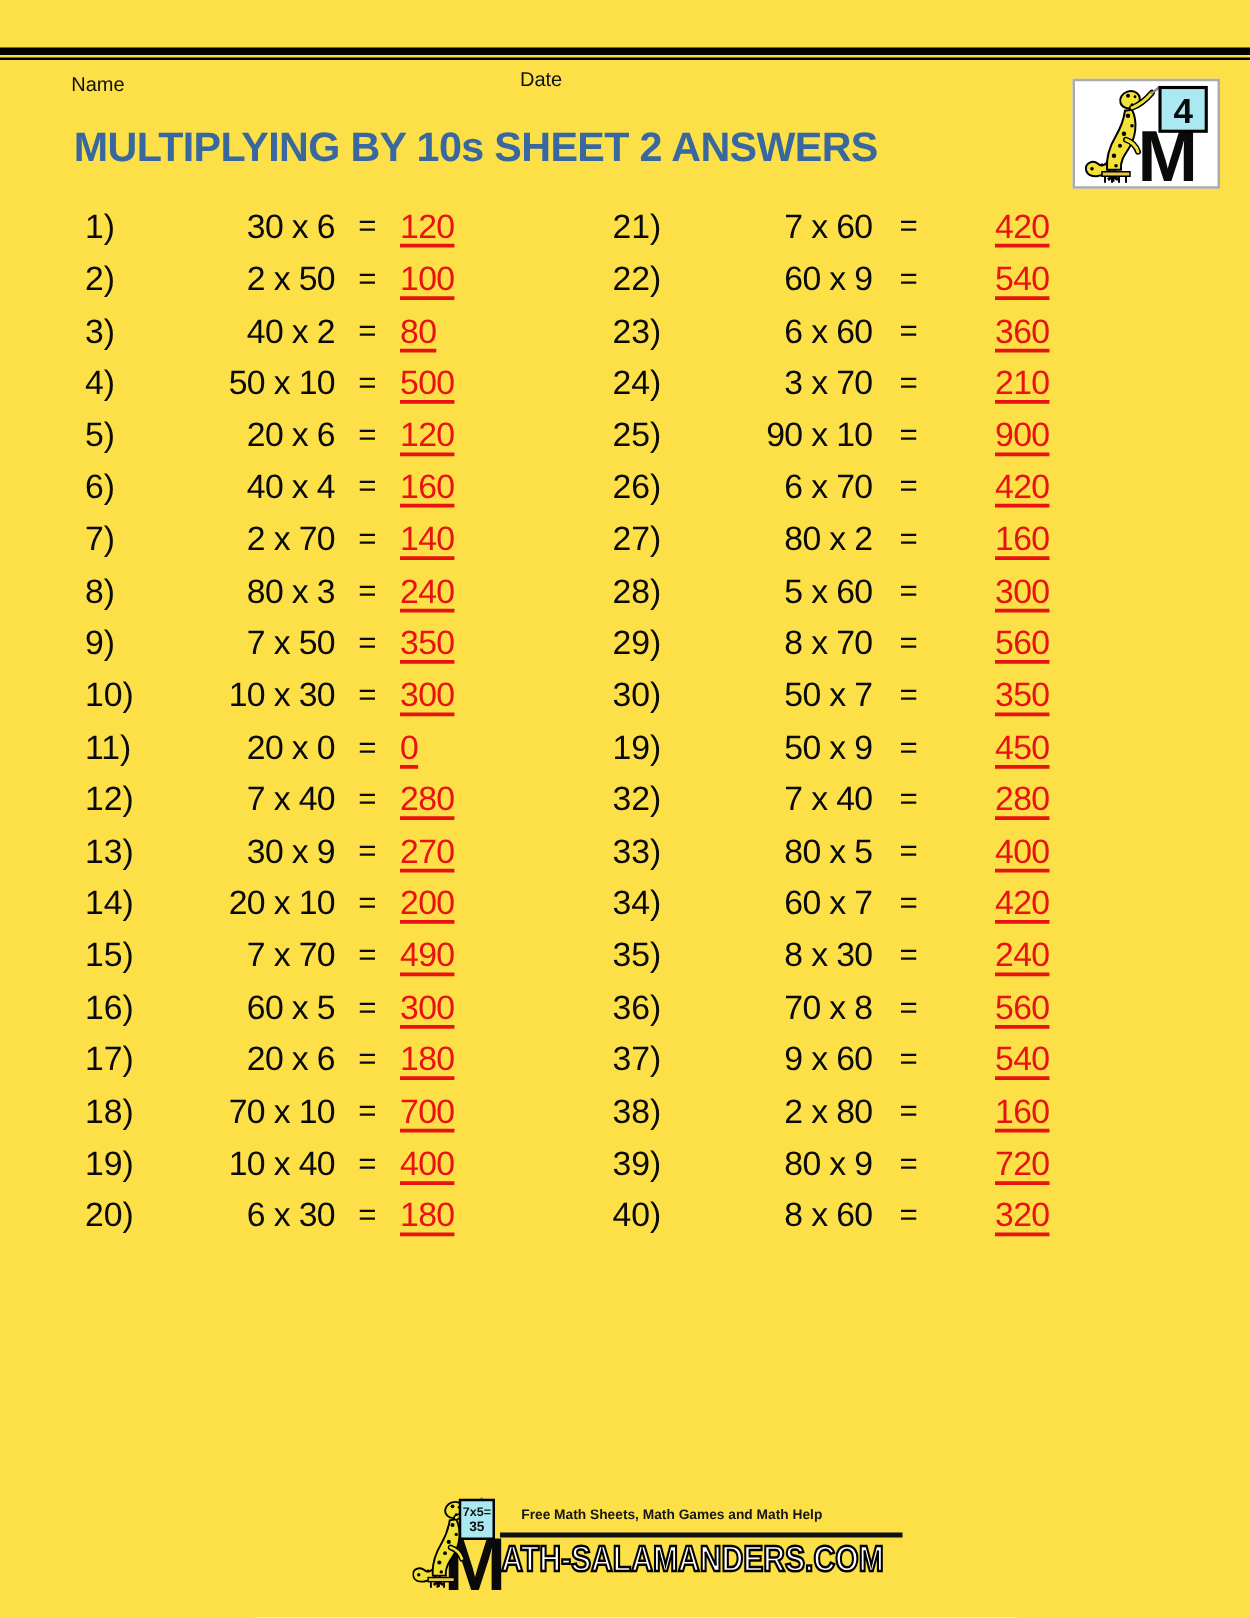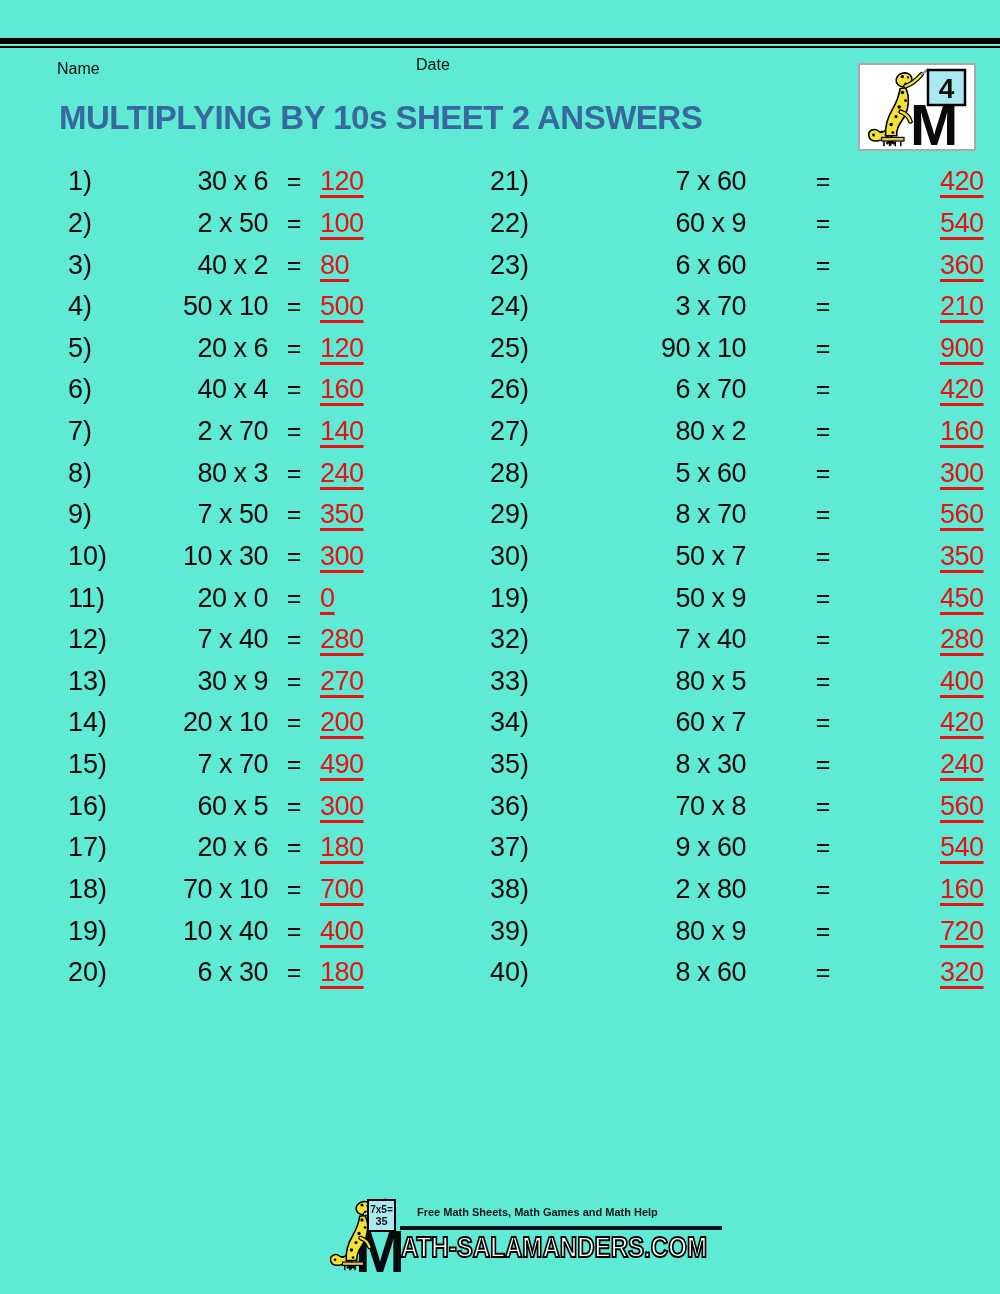--- a/index.html
+++ b/index.html
@@ -1,19 +1,19 @@
 <!DOCTYPE html>
 <html><head>
 <meta charset="utf-8">
 <style>
   * { margin:0; padding:0; box-sizing:border-box; }
   html,body { background:#fff; }
   body { font-family:"Liberation Sans", sans-serif; color:#111; }
   #page {
-    position:relative; width:1000px; height:1294px; background:#5eead4;
+    position:relative; width:1000px; height:1294px; background:#fde047;
     overflow:hidden;
   }
   
   .rule-thick { position:absolute; top:38px; left:0; width:1000px; height:6px; background:#000; }
   .rule-thin  { position:absolute; top:46px; left:0; width:1000px; height:2px; background:#000; }
 
   .name-label { position:absolute; left:57px;  top:60px; font-size:16px; color:#101010; }
   .date-label { position:absolute; left:416px; top:56px; font-size:16px; color:#101010; }
 
   .page-title {
@@ -30,21 +30,21 @@
 
   
   .col { position:absolute; top:161px; }
   .col-left  { left:68px;  width:400px; }
   .col-right { left:490px; width:400px; }
   .prow {
     display:grid; height:41.63px; align-items:center;
     font-size:27px; color:#0a0a0a;
   }
   .col-left  .prow { grid-template-columns:90px 110px 52px auto; }
-  .col-right .prow { grid-template-columns:92px 116px 58px auto;gap:48px; }
+  .col-right .prow { grid-template-columns:92px 116px 58px auto; }
   .pnum  { text-align:left; }
   .pexpr { text-align:right; letter-spacing:-0.5px; }
   .peq   { text-align:center; font-size:25px; }
   .pans  {
     color:#E81212; letter-spacing:-0.5px;
     text-decoration:underline; text-decoration-thickness:2.5px; text-underline-offset:5px;
   }
   .col-right .pans { padding-left:4px;margin-left:36px; }
 
   

